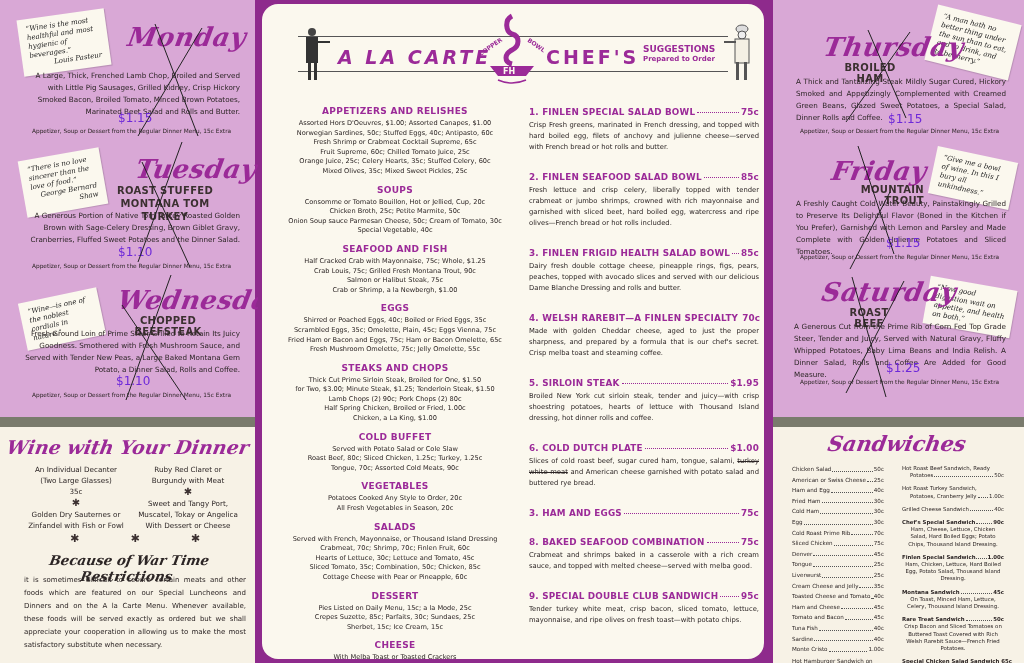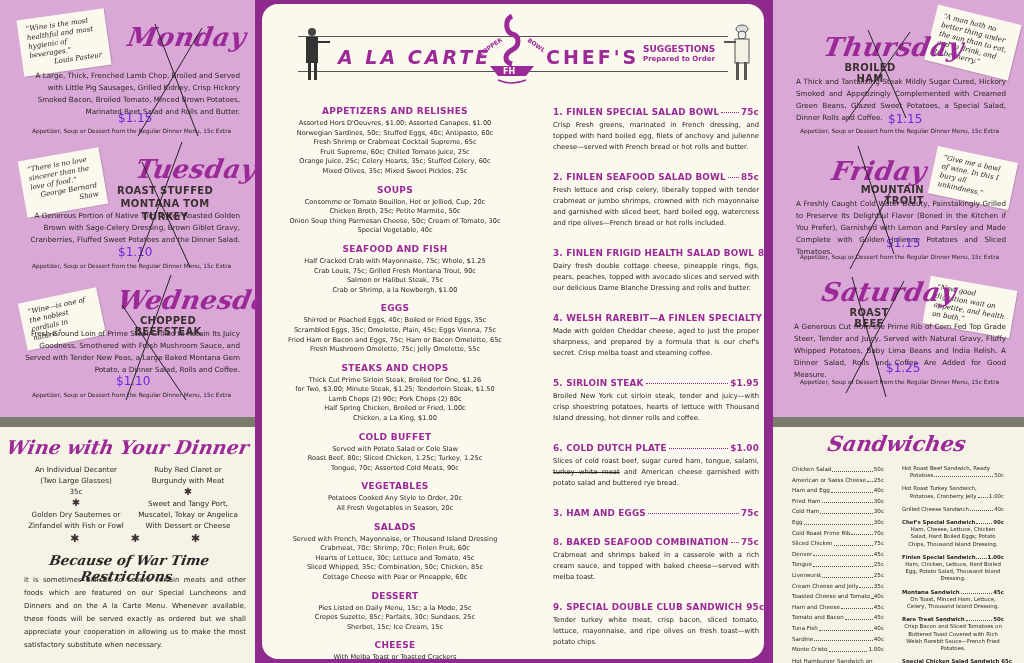--- a/index.html
+++ b/index.html
@@ -40,21 +40,21 @@
   .banner-sub .small { font-size: 7px; }
   .logo { position: absolute; left: 214px; top: 6px; width: 72px; height: 78px; }
   .figure { position: absolute; top: 20px; width: 30px; height: 60px; }
 
   .alc { position: absolute; left: 14px; top: 102px; width: 238px; text-align: center; }
   .alc-section h3 { color: #9b2a98; font-size: 9px; font-weight: bold; letter-spacing: 0.3px; margin: 0 0 3px 0; }
   .alc-section { margin-bottom: 8px; }
   .alc-section p { font-size: 6.6px; line-height: 9.6px; color: #2c2525; white-space: nowrap; }
 
   .chef { position: absolute; left: 267px; top: 103px; width: 230px; }
-  .chef-item { margin-bottom: 19px; margin-left: 24px; }
+  .chef-item { margin-bottom: 19px; }
   .chef-item .head { display: flex; align-items: baseline; color: #9b2a98; font-weight: bold; font-size: 8.8px; letter-spacing: 0.2px; white-space: nowrap; }
   .chef-item .head .leader { flex: 1; border-bottom: 1px dotted #9b2a98; margin: 0 2px; transform: translateY(-2px); }
   .chef-item .body { font-size: 6.8px; line-height: 11px; color: #2c2525; margin-top: 3px; text-align: justify; }
   .chef-item .body s { color: #2c2525; }
 
   
   .wine-title { position: absolute; top: 436px; left: 0; width: 256px; text-align: center; font-family: "DejaVu Serif", serif; font-style: italic; font-weight: bold; color: #9b2a98; font-size: 19px; transform: skewX(-10deg); }
   .wine-col { position: absolute; text-align: center; font-size: 7.2px; line-height: 11px; color: #2c2525; }
   .star { color: #3b3030; font-size: 10px; line-height: 12px; display: block; }
   .stars-row { position: absolute; top: 532px; left: 70px; width: 130px; display: flex; justify-content: space-between; color: #3b3030; font-size: 11px; }
@@ -194,40 +194,40 @@
           <p>Norwegian Sardines, 50c; Stuffed Eggs, 40c; Antipasto, 60c</p>
           <p>Fresh Shrimp or Crabmeat Cocktail Supreme, 65c</p>
           <p>Fruit Supreme, 60c; Chilled Tomato Juice, 25c</p>
           <p>Orange Juice, 25c; Celery Hearts, 35c; Stuffed Celery, 60c</p>
           <p>Mixed Olives, 35c; Mixed Sweet Pickles, 25c</p>
         </div>
         <div class="alc-section">
           <h3>SOUPS</h3>
           <p>Consomme or Tomato Bouillon, Hot or Jellied, Cup, 20c</p>
           <p>Chicken Broth, 25c; Petite Marmite, 50c</p>
-          <p>Onion Soup thing Parmesan Cheese, 50c; Cream of Tomato, 30c</p>
+          <p>Onion Soup sauce Parmesan Cheese, 50c; Cream of Tomato, 30c</p>
           <p>Special Vegetable, 40c</p>
         </div>
         <div class="alc-section">
           <h3>SEAFOOD AND FISH</h3>
           <p>Half Cracked Crab with Mayonnaise, 75c; Whole, $1.25</p>
           <p>Crab Louis, 75c; Grilled Fresh Montana Trout, 90c</p>
           <p>Salmon or Halibut Steak, 75c</p>
           <p>Crab or Shrimp, a la Newbergh, $1.00</p>
         </div>
         <div class="alc-section">
           <h3>EGGS</h3>
           <p>Shirred or Poached Eggs, 40c; Boiled or Fried Eggs, 35c</p>
           <p>Scrambled Eggs, 35c; Omelette, Plain, 45c; Eggs Vienna, 75c</p>
           <p>Fried Ham or Bacon and Eggs, 75c; Ham or Bacon Omelette, 65c</p>
           <p>Fresh Mushroom Omelette, 75c; Jelly Omelette, 55c</p>
         </div>
         <div class="alc-section">
           <h3>STEAKS AND CHOPS</h3>
-          <p>Thick Cut Prime Sirloin Steak, Broiled for One, $1.26</p>
+          <p>Thick Cut Prime Sirloin Steak, Broiled for One, $1.50</p>
           <p>for Two, $3.00; Minute Steak, $1.25; Tenderloin Steak, $1.50</p>
           <p>Lamb Chops (2) 90c; Pork Chops (2) 80c</p>
           <p>Half Spring Chicken, Broiled or Fried, 1.00c</p>
           <p>Chicken, a La King, $1.00</p>
         </div>
         <div class="alc-section">
           <h3>COLD BUFFET</h3>
           <p>Served with Potato Salad or Cole Slaw</p>
           <p>Roast Beef, 80c; Sliced Chicken, 1.25c; Turkey, 1.25c</p>
           <p>Tongue, 70c; Assorted Cold Meats, 90c</p>
@@ -235,21 +235,21 @@
         <div class="alc-section">
           <h3>VEGETABLES</h3>
           <p>Potatoes Cooked Any Style to Order, 20c</p>
           <p>All Fresh Vegetables in Season, 20c</p>
         </div>
         <div class="alc-section">
           <h3>SALADS</h3>
           <p>Served with French, Mayonnaise, or Thousand Island Dressing</p>
           <p>Crabmeat, 70c; Shrimp, 70c; Finlen Fruit, 60c</p>
           <p>Hearts of Lettuce, 30c; Lettuce and Tomato, 45c</p>
-          <p>Sliced Whipped, 35c; Combination, 50c; Chicken, 85c</p>
+          <p>Sliced Tomato, 35c; Combination, 50c; Chicken, 85c</p>
           <p>Cottage Cheese with Pear or Pineapple, 60c</p>
         </div>
         <div class="alc-section">
           <h3>DESSERT</h3>
           <p>Pies Listed on Daily Menu, 15c; a la Mode, 25c</p>
           <p>Crepes Suzette, 85c; Parfaits, 30c; Sundaes, 25c</p>
           <p>Sherbet, 15c; Ice Cream, 15c</p>
         </div>
         <div class="alc-section">
           <h3>CHEESE</h3>
@@ -312,21 +312,21 @@
             <span class="leader"></span>
             <span>75c</span>
           </div>
         </div>
         <div class="chef-item">
           <div class="head">
             <span>8. BAKED SEAFOOD COMBINATION</span>
             <span class="leader"></span>
             <span>75c</span>
           </div>
-          <div class="body">Crabmeat and shrimps baked in a casserole with a rich cream sauce, and topped with baked cheese—served with melba toast.</div>
+          <div class="body">Crabmeat and shrimps baked in a casserole with a rich cream sauce, and topped with melted cheese—served with melba good.</div>
         </div>
         <div class="chef-item">
           <div class="head">
             <span>9. SPECIAL DOUBLE CLUB SANDWICH</span>
             <span class="leader"></span>
             <span>95c</span>
           </div>
           <div class="body">Tender turkey white meat, crisp bacon, sliced tomato, lettuce, mayonnaise, and ripe olives on fresh toast—with potato chips.</div>
         </div>
       </div>

